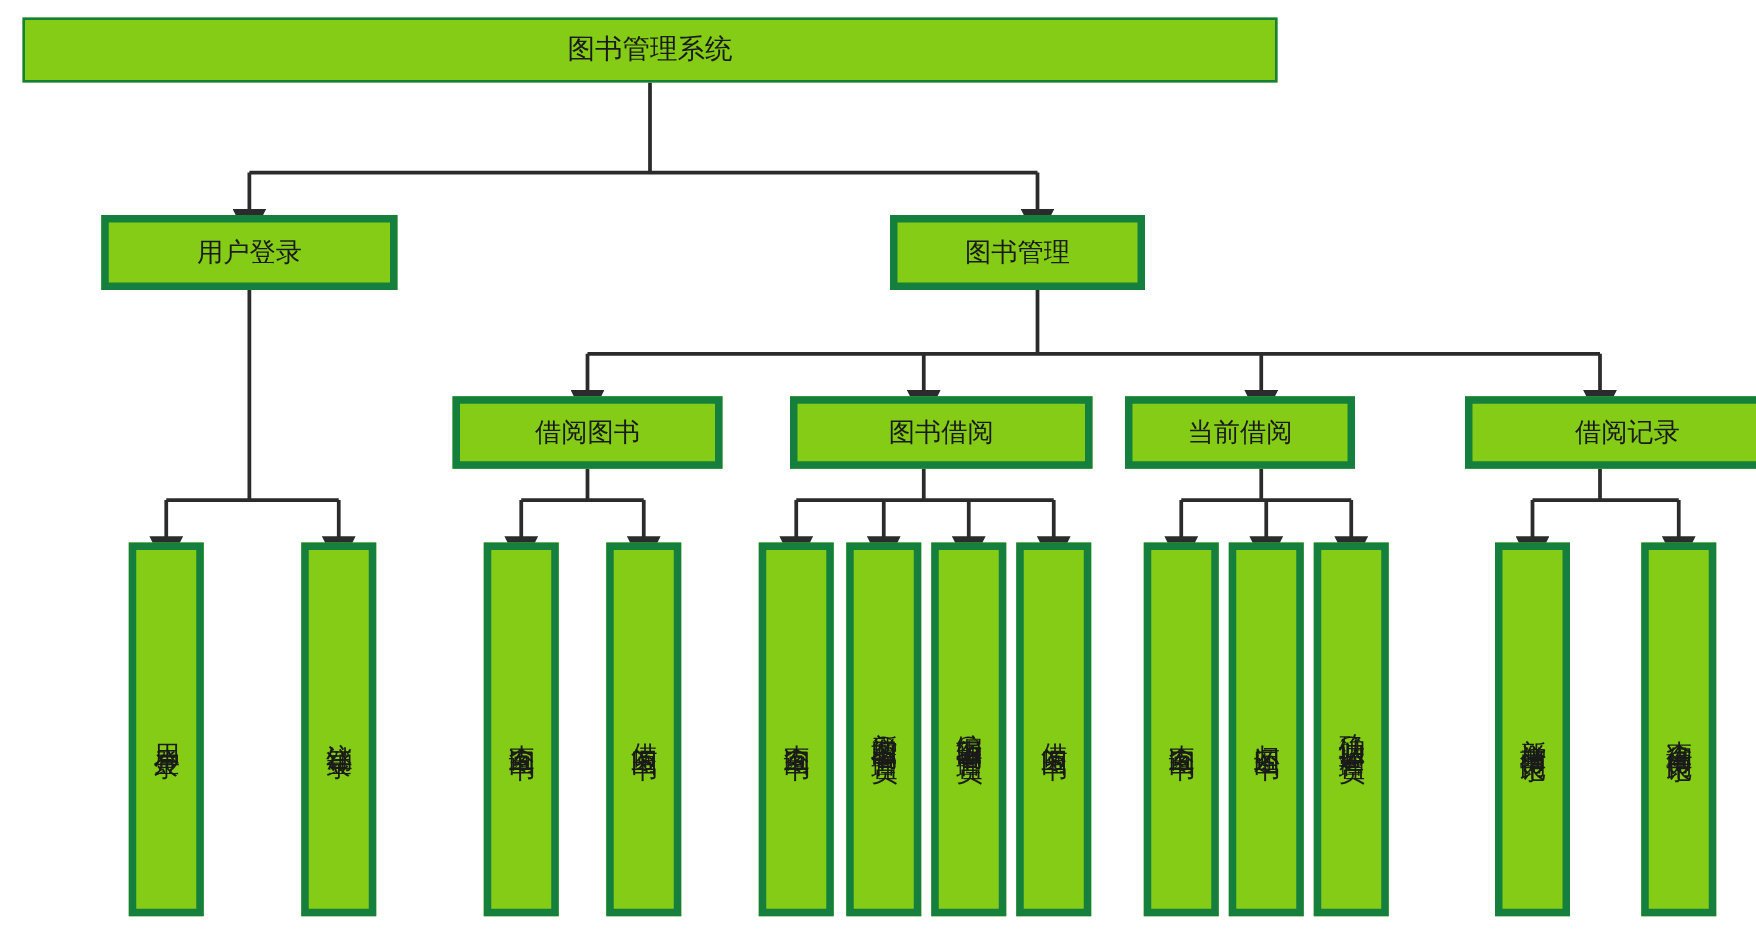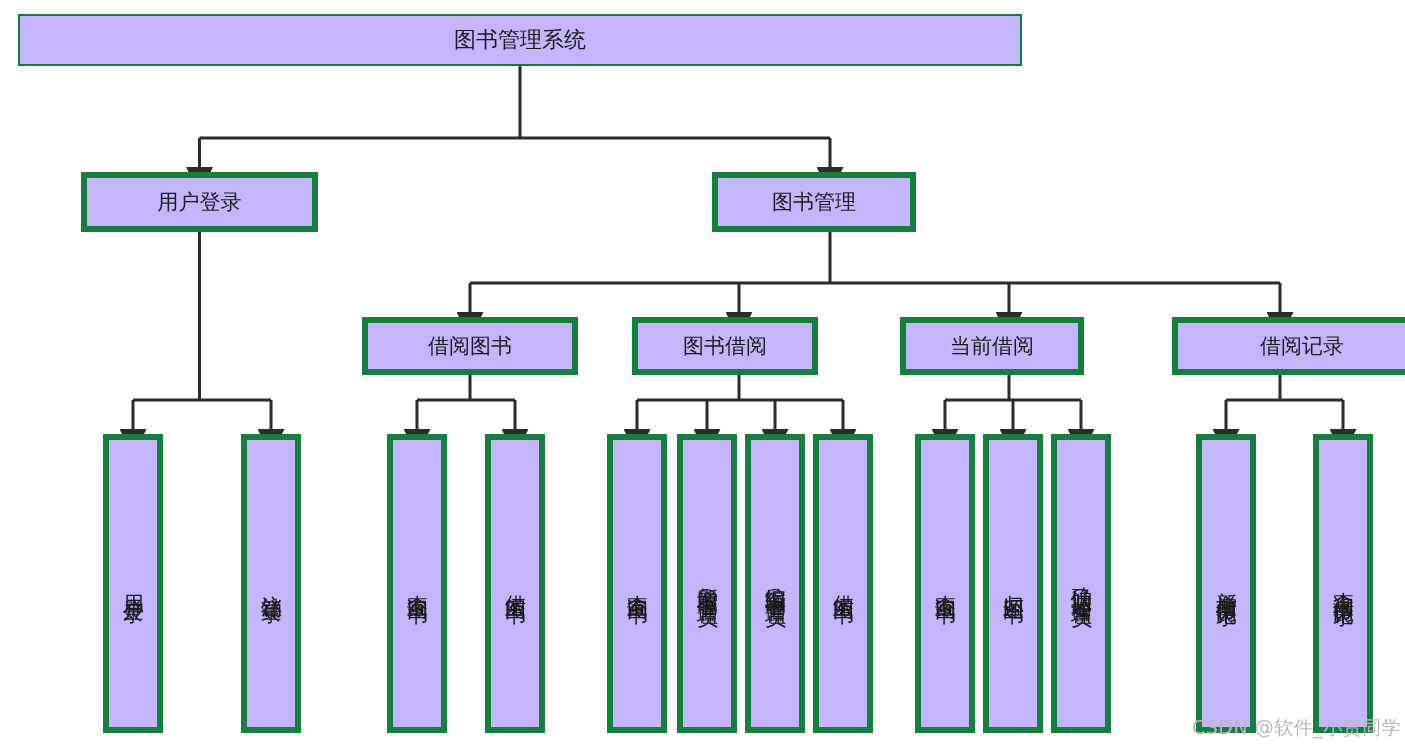--- a/index.html
+++ b/index.html
@@ -20,21 +20,21 @@
   #edges {
     position: absolute;
     left: 0;
     top: 0;
     width: 1405px;
     height: 747px;
   }
   .node {
     position: absolute;
     box-sizing: border-box;
-    background: #c4b5fd;
+    background: #84cc16;
     border: 6px solid #15803d;
     display: flex;
     align-items: center;
     justify-content: center;
     color: #111111;
   }
   .node.root {
     border-width: 2px;
   }
   .node-label {
@@ -123,21 +123,21 @@
       </div>
       <div class="node horiz" style="left: 81px; top: 172px; width: 237px; height: 60px;">
         <span class="node-label">用户登录</span>
       </div>
       <div class="node horiz" style="left: 712px; top: 172px; width: 204px; height: 60px;">
         <span class="node-label">图书管理</span>
       </div>
       <div class="node horiz" style="left: 362px; top: 317px; width: 216px; height: 58px;">
         <span class="node-label">借阅图书</span>
       </div>
-      <div class="node horiz" style="left: 632px; top: 317px; width: 186px; height: 58px;">
+      <div class="node horiz" style="left: 632px; top: 317px; width: 242px; height: 58px;">
         <span class="node-label">图书借阅</span>
       </div>
       <div class="node horiz" style="left: 900px; top: 317px; width: 184px; height: 58px;">
         <span class="node-label">当前借阅</span>
       </div>
       <div class="node horiz" style="left: 1172px; top: 317px; width: 260px; height: 58px;">
         <span class="node-label">借阅记录</span>
       </div>
       <div class="node vert" style="left: 103px; top: 434px; width: 60px; height: 299px;">
         <span class="node-label">用户登录</span>
@@ -172,14 +172,13 @@
       <div class="node vert" style="left: 1051px; top: 434px; width: 60px; height: 299px;">
         <span class="node-label">确认归还（管理员）</span>
       </div>
       <div class="node vert" style="left: 1196px; top: 434px; width: 60px; height: 299px;">
         <span class="node-label">新增借阅记录</span>
       </div>
       <div class="node vert" style="left: 1313px; top: 434px; width: 60px; height: 299px;">
         <span class="node-label">查询借阅记录</span>
       </div>
     </div>
-  <div class="watermark" style="left:1192px; top:715px;">CSDN @软件_小贺同学</div>
 </div>
 
 </body></html>

